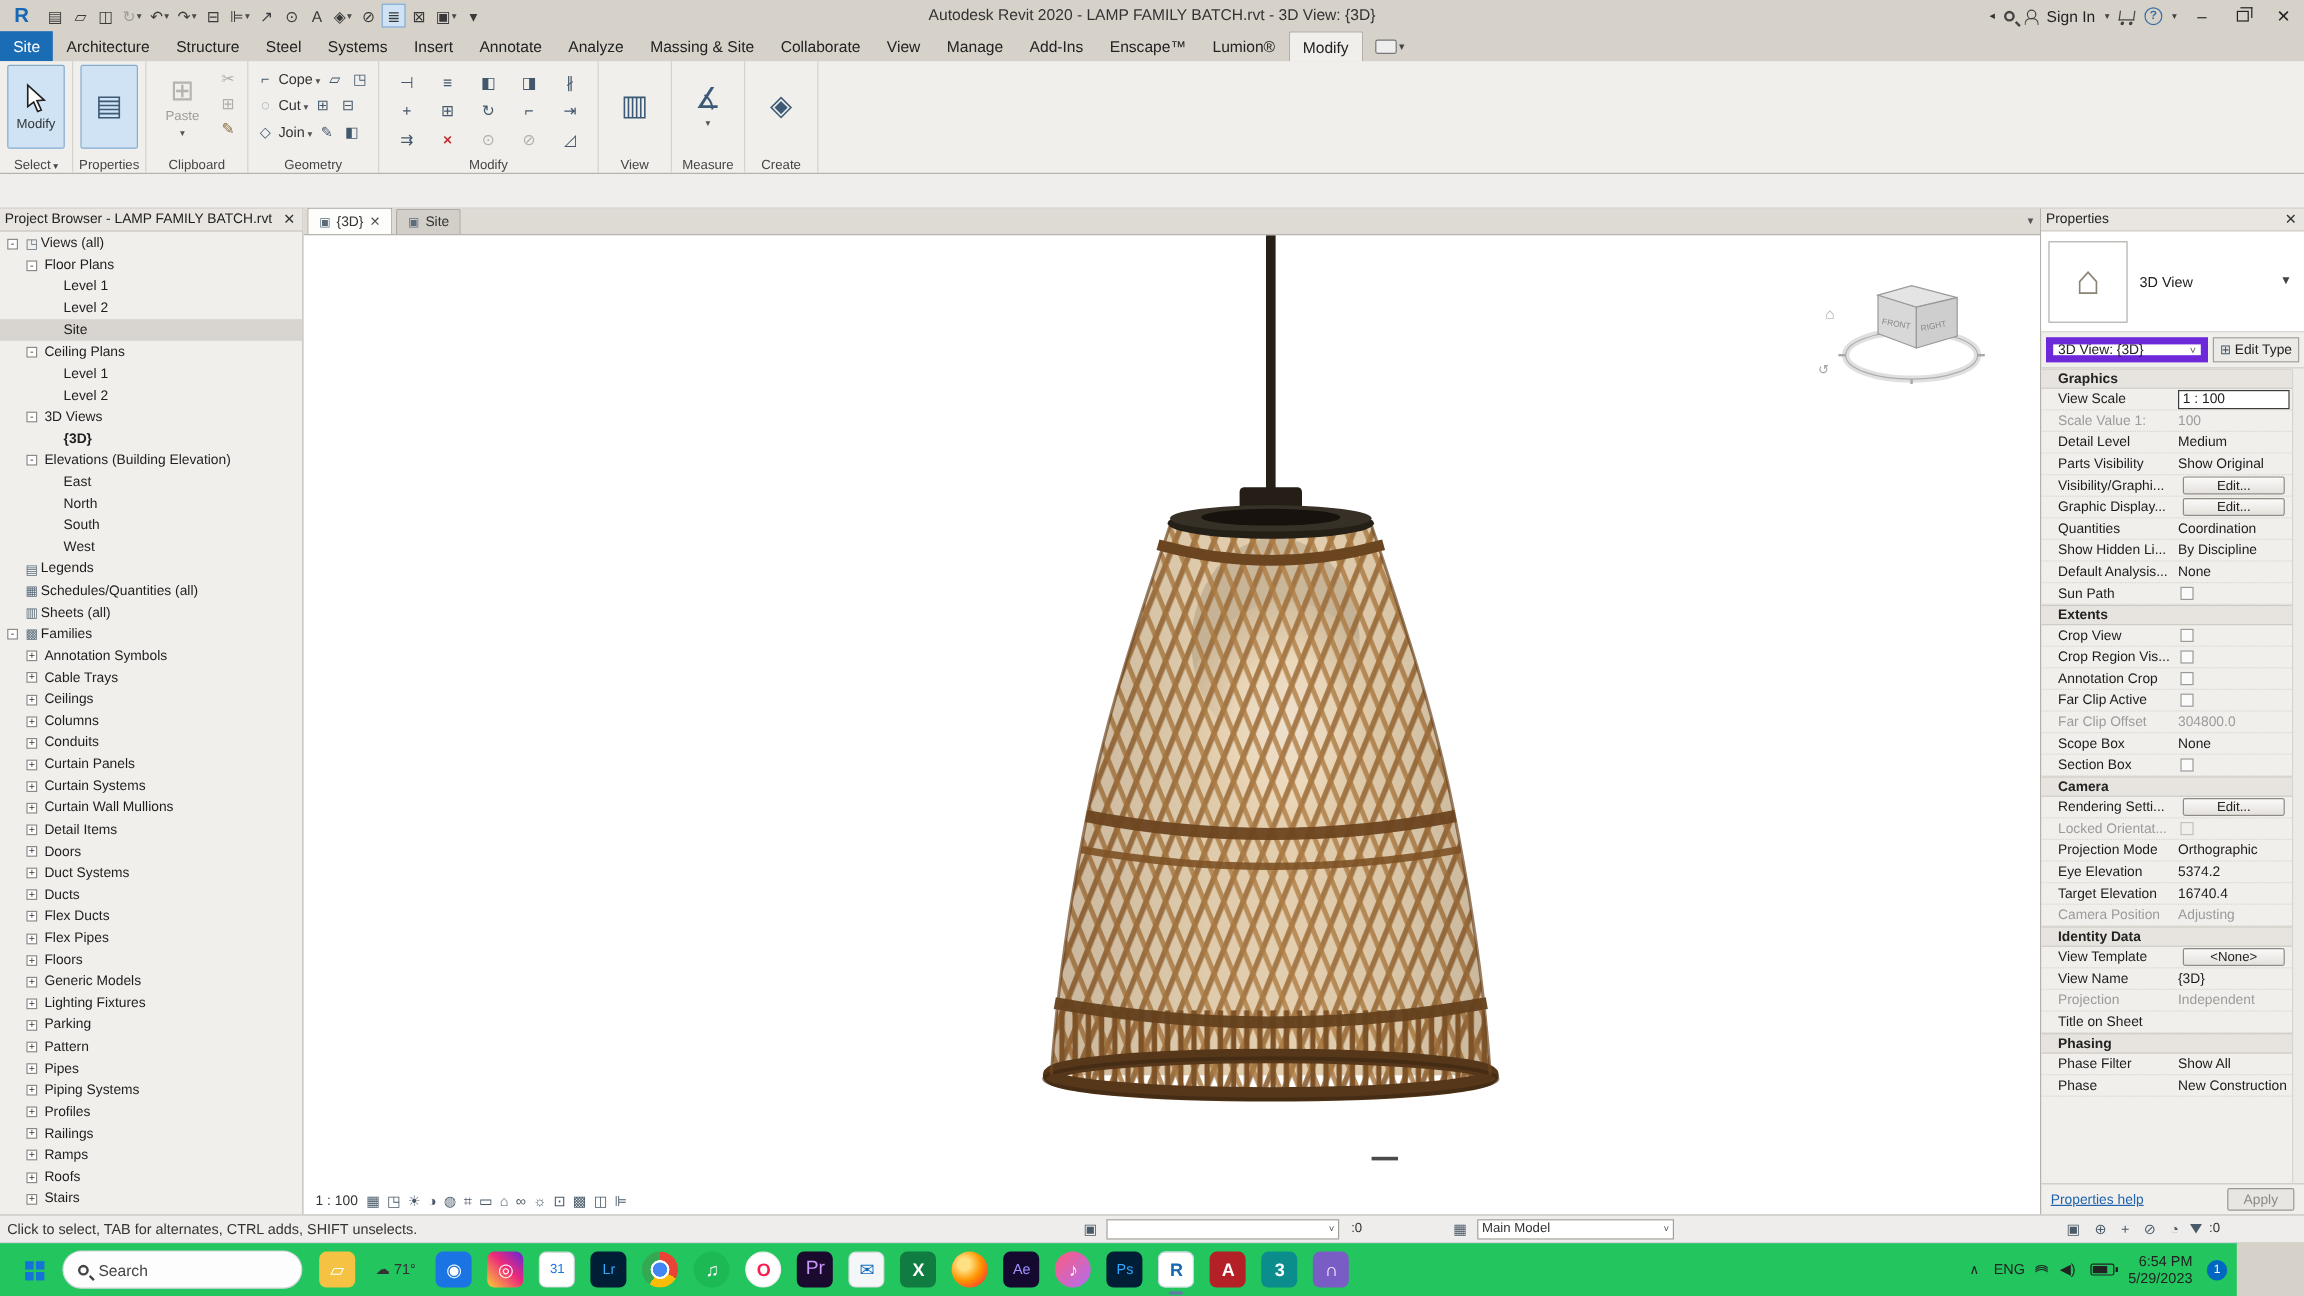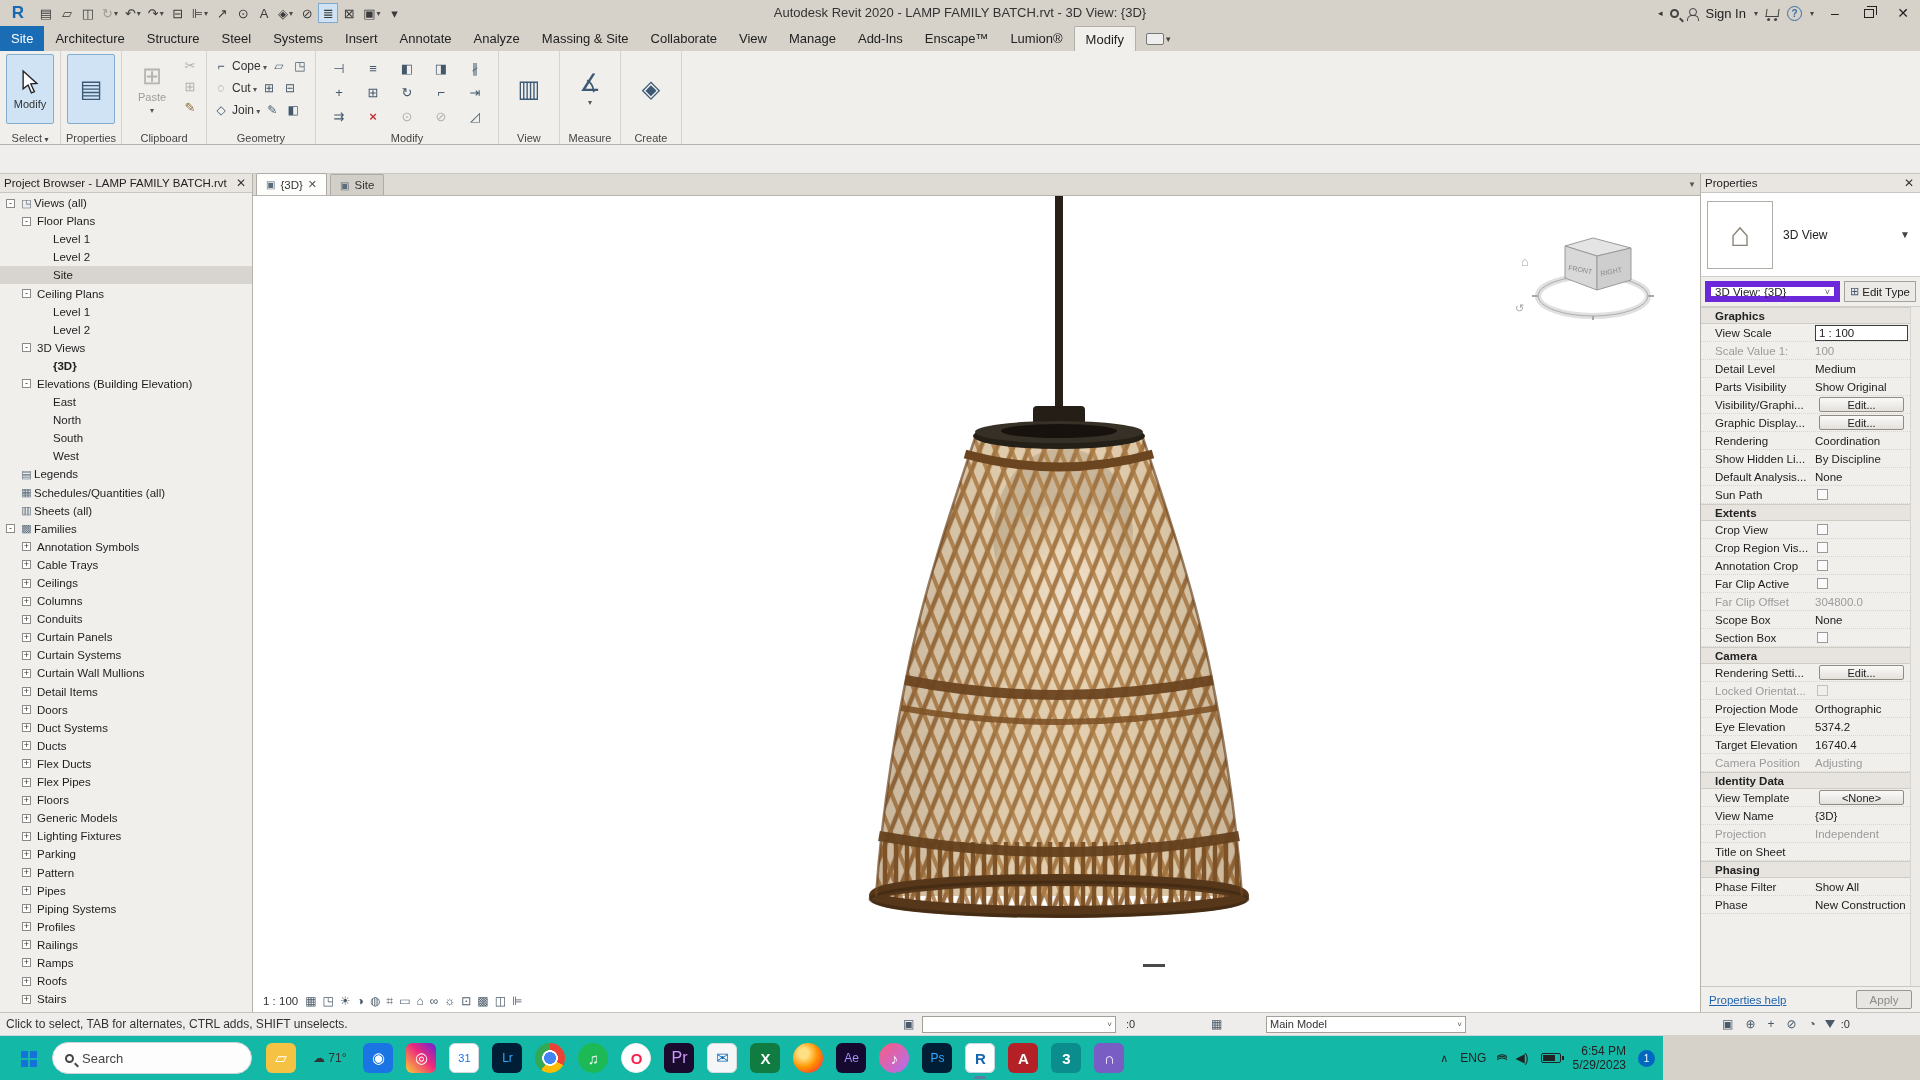--- a/index.html
+++ b/index.html
@@ -123,21 +123,21 @@
 
 #statusbar{position:absolute;left:0;top:1012px;width:1920px;height:23px;background:#efedeb;border-top:1px solid #c6c3be;font-size:12px;color:#333;display:flex;align-items:center}
 #hint{padding-left:6px;white-space:nowrap}
 .sbcombo{height:17px;border:1px solid #a3a09a;background:#fff;display:flex;align-items:center;font-size:11px;color:#333;padding:0 3px}
 .sbcombo .cdd{margin-left:auto;font-size:8px;color:#555}
 .sbico{font-size:12px;color:#4a5a68;margin:0 3px}
 #sbright{position:absolute;right:70px;display:flex;align-items:center;gap:6px}
 .funnel{width:0;height:0;border-left:5px solid transparent;border-right:5px solid transparent;border-top:8px solid #4a5a68;display:inline-block}
 
 
-#taskbar{position:absolute;left:0;top:1035px;width:1663px;height:45px;background:#14b8a6;border-top:1px solid #d0d5dc;display:flex;align-items:center}
+#taskbar{position:absolute;left:0;top:1035px;width:1864px;height:45px;background:#22c55e;border-top:1px solid #d0d5dc;display:flex;align-items:center}
 #startbtn{width:40px;height:40px;display:flex;align-items:center;justify-content:center;margin-left:8px}
 .startsq{width:7px;height:7px;background:#1572d8;box-shadow:9px 0 #1572d8,0 9px #1572d8,9px 9px #1572d8;margin:-8px 8px 0 0}
 #searchbox{width:200px;height:32px;background:#fdfdfe;border:1px solid #d0d4da;border-radius:16px;display:flex;align-items:center;gap:8px;padding:0 12px;margin-left:4px;color:#444;font-size:13px}
 #appicons{display:flex;align-items:center;gap:13px;margin-left:14px}
 .tbicon{position:relative;width:30px;height:30px;border-radius:6px;display:flex;align-items:center;justify-content:center;font-size:15px;color:#333;background:transparent}
 .tbicon.active{background:#f6f9fc;box-shadow:inset 0 0 0 1px #c9d4e0}
 .tbicon.active::after{content:"";position:absolute;bottom:-6px;left:9px;right:9px;height:3px;border-radius:2px;background:#5f7da3}
 #tray{position:absolute;right:8px;display:flex;align-items:center;gap:12px;height:45px}
 #tchev{font-size:11px;color:#222}
 #tlang{font-size:12px;color:#222}
@@ -705,21 +705,21 @@
         </div>
         <div class="prow btn">
           <span class="plabel">Graphic Display...</span>
 
           <span class="pbtnwrap">
             <span class="pbtn">Edit...</span>
           </span>
 
         </div>
         <div class="prow">
-          <span class="plabel">Rendering</span>
+          <span class="plabel">Quantities</span>
           <span class="pval">Coordination</span>
 
         </div>
         <div class="prow">
           <span class="plabel">Show Hidden Li...</span>
           <span class="pval">By Discipline</span>
 
         </div>
         <div class="prow">
           <span class="plabel">Default Analysis...</span>
@@ -857,21 +857,21 @@
   </div>
 
   <div id="statusbar">
     <span id="hint">Click to select, TAB for alternates, CTRL adds, SHIFT unselects.</span>
     <span class="sbico" style="position:absolute;left:900px">▣</span>
     <span class="sbcombo" style="position:absolute;left:922px;width:194px">
         <span class="cdd">˅</span>
       </span>
     <span style="position:absolute;left:1126px;font-size:11px">:0</span>
     <span class="sbico" style="position:absolute;left:1208px">▦</span>
-    <span class="sbcombo" style="position:absolute;left:1266px;width:200px">
+    <span class="sbcombo" style="position:absolute;left:1231px;width:164px">
       <span>Main Model</span>
         <span class="cdd">˅</span>
     </span>
     <span id="sbright">
       <span style="display:flex;gap:6px">
         <span class="sbico">▣</span>
           <span class="sbico">⊕</span>
           <span class="sbico">+</span>
           <span class="sbico">⊘</span>
           <span class="sbico">◔</span>

